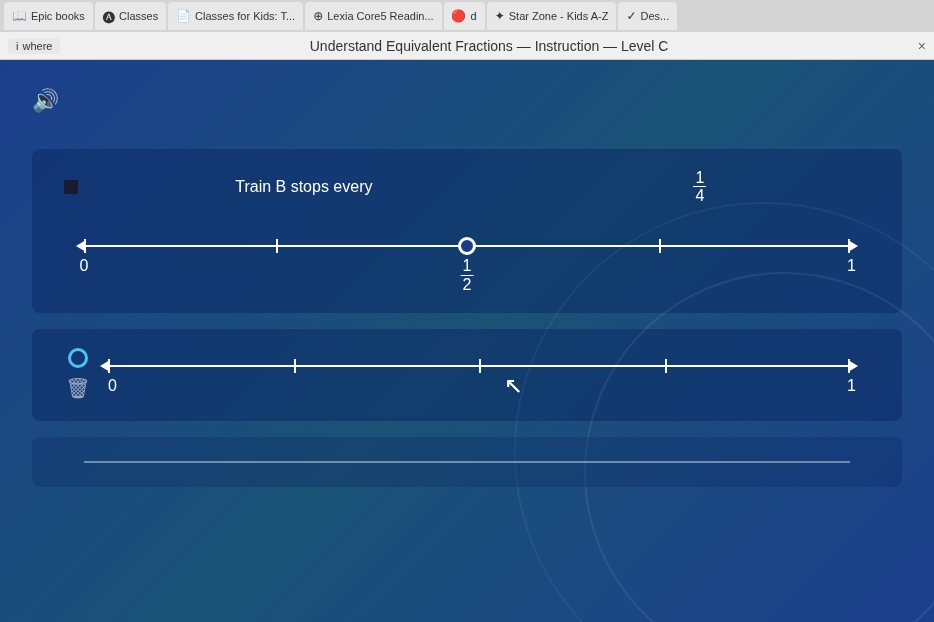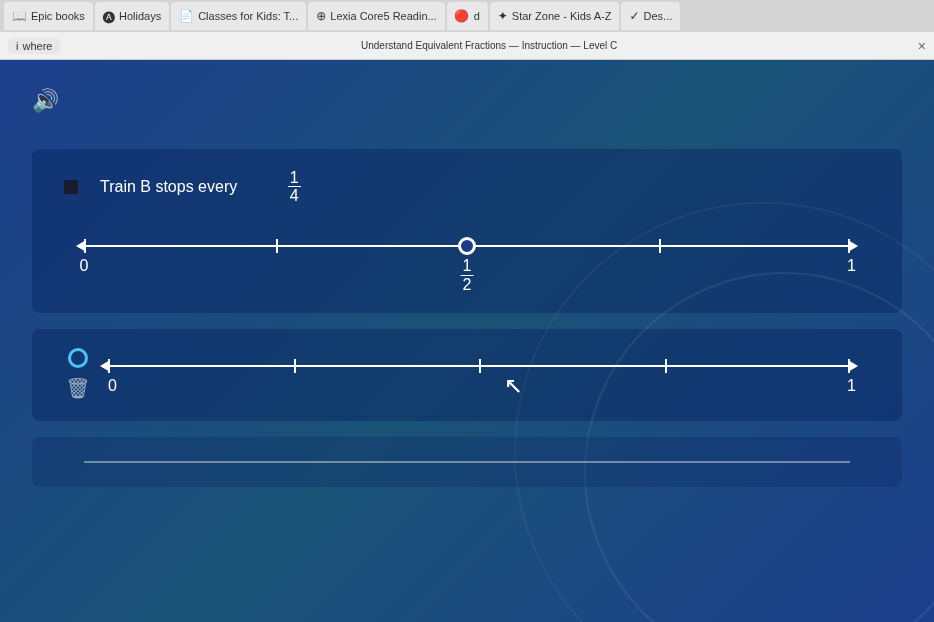--- a/index.html
+++ b/index.html
@@ -47,21 +47,21 @@
       padding: 2px 8px;
       border-radius: 4px;
       display: flex;
       align-items: center;
       gap: 4px;
       font-size: 11px;
     }
     .address-bar .page-title {
       flex: 1;
       text-align: center;
-      font-size: 10px;
+      font-size: 14px;
       color: #333;
     }
     .close-btn {
       margin-left: auto;
       cursor: pointer;
       font-size: 14px;
       color: #666;
     }
 
     
@@ -125,20 +125,21 @@
       margin: 0 0 16px 0;
     }
 
     .instruction-text {
       color: #fff;
       font-size: 16px;
       margin-bottom: 20px;
       display: flex;
       align-items: center;
       gap: 22px;
+      justify-content: space-between;
     }
     .square-bullet {
       width: 14px;
       height: 14px;
       background: #1a1a2e;
       display: inline-block;
       flex-shrink: 0;
     }
 
     .fraction {
@@ -307,21 +308,21 @@
 </head>
 <body>
 
 <div class="tab-bar">
   <div class="tab">
     <span class="tab-icon">📖</span>
     <span>Epic books</span>
   </div>
   <div class="tab">
     <span class="tab-icon">🅐</span>
-    <span>Holidays</span>
+    <span>Classes</span>
   </div>
   <div class="tab">
     <span class="tab-icon">📄</span>
     <span>Classes for Kids: T...</span>
   </div>
   <div class="tab">
     <span class="tab-icon">⊕</span>
     <span>Lexia Core5 Readin...</span>
   </div>
   <div class="tab">

